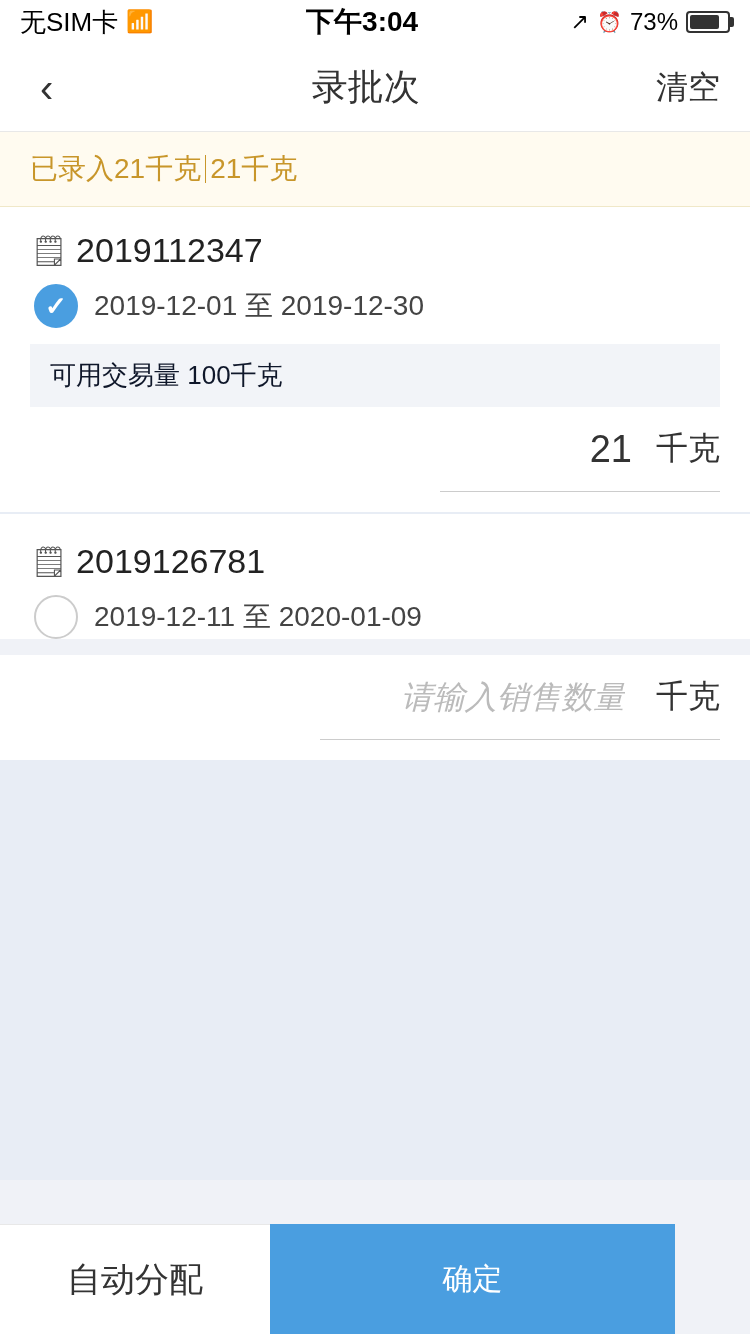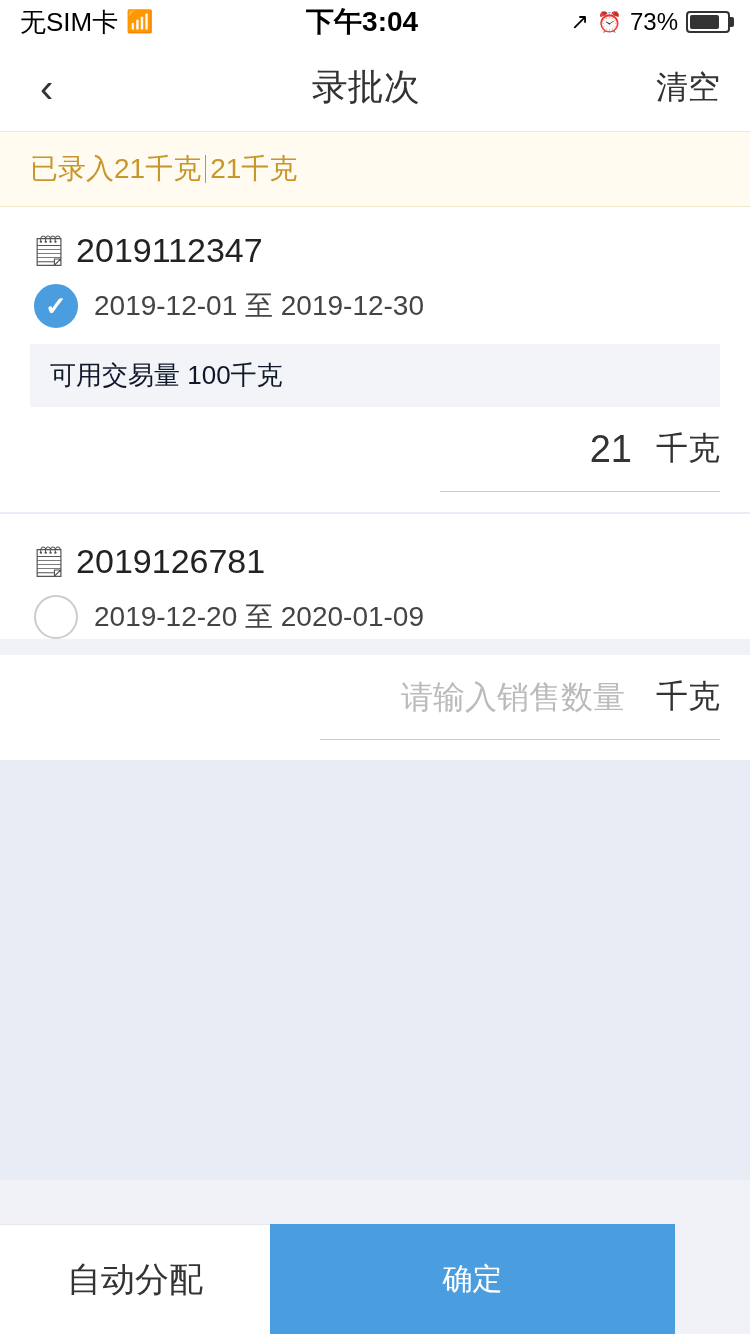--- a/index.html
+++ b/index.html
@@ -220,20 +220,21 @@
       background: #fff;
     }
     .qty-input {
       font-size: 32px;
       color: #bbb;
       border: none;
       outline: none;
       text-align: right;
       background: transparent;
       flex: 1;
+      font-style: italic;
     }
     .qty-input::placeholder {
       color: #bbb;
     }
     .qty-unit {
       font-size: 32px;
       color: #333;
     }
 
     
@@ -329,21 +330,21 @@
 
 <div class="section-divider"></div>
 
 <div class="batch-item" style="margin-top:0;padding-top:28px;">
   <div class="batch-header">
     <span class="batch-icon">🗒</span>
     <span class="batch-id">2019126781</span>
   </div>
   <div class="batch-date-row">
     <div class="radio-circle"></div>
-    <span class="batch-date">2019-12-20 至 2020-01-09</span>
+    <span class="batch-date">2019-12-11 至 2020-01-09</span>
   </div>
 </div>
 <div class="input-row">
   <input class="qty-input" type="number" placeholder="请输入销售数量" style="">
   <span class="qty-unit">千克</span>
 </div>
 <div style="display:flex;justify-content:flex-end;padding: 0 30px 20px 30px;background:#fff;">
   <div style="width:400px;height:1px;background:#ccc;"></div>
 </div>
 

